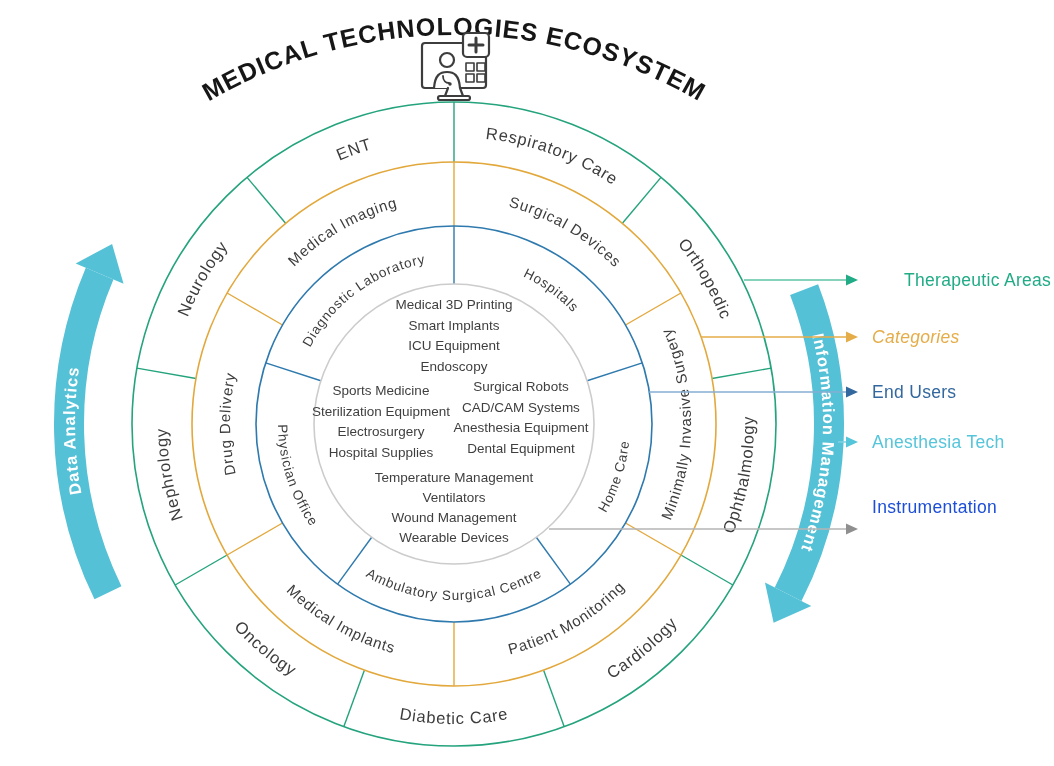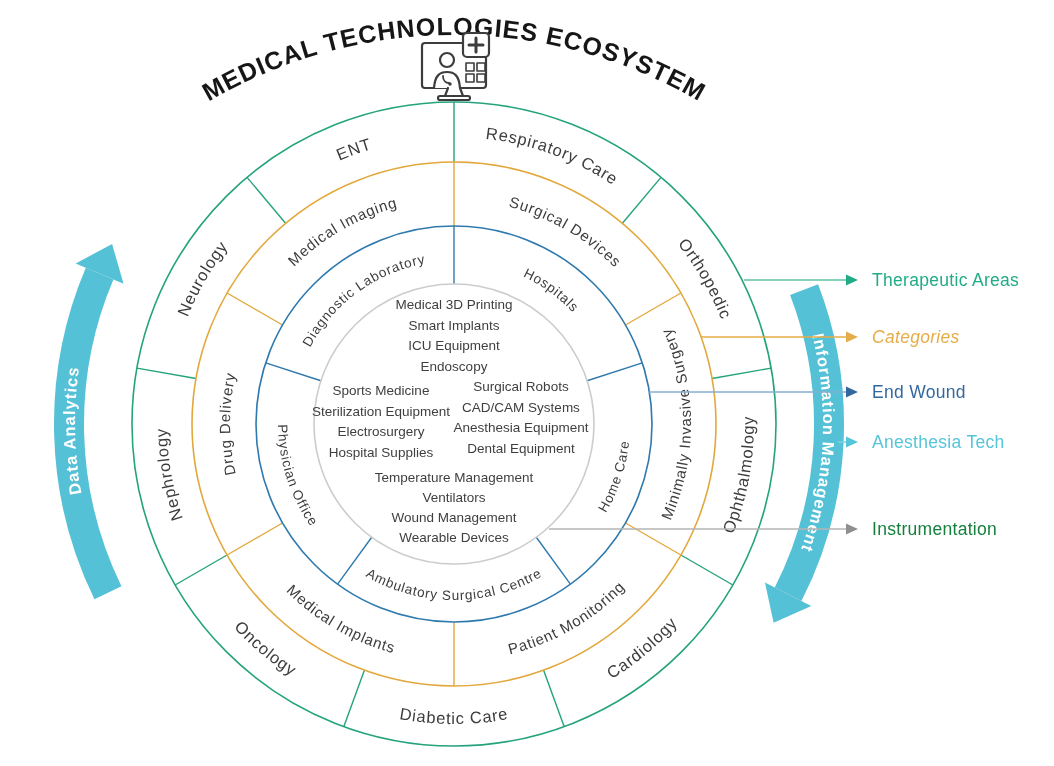--- a/index.html
+++ b/index.html
@@ -132,19 +132,19 @@
       <rect x="466" y="63" width="8" height="8" stroke-width="1.6"></rect>
       <rect x="477" y="63" width="8" height="8" stroke-width="1.6"></rect>
       <rect x="466" y="74" width="8" height="8" stroke-width="1.6"></rect>
       <rect x="477" y="74" width="8" height="8" stroke-width="1.6"></rect>
       <path d="M448 88 l-3 8 h18 l-3 -8"></path>
       <rect x="438" y="96" width="32" height="4" rx="2"></rect>
     </g>
   </svg>
 
   <div class="legend">
-    <div class="legend-item" style="top: 268px; color: rgb(33, 171, 134);">Therapeutic Areas</div>
+    <div class="legend-item" style="top: 268px; color: rgb(33, 171, 134); margin-left: 32px;">Therapeutic Areas</div>
     <div class="legend-item" style="top: 325px; color: rgb(229, 173, 73); font-style: italic;">Categories</div>
-    <div class="legend-item" style="top: 380px; color: rgb(51, 104, 158);">End Wound</div>
+    <div class="legend-item" style="top: 380px; color: rgb(51, 104, 158);">End Users</div>
     <div class="legend-item" style="top: 430px; color: rgb(85, 197, 218);">Anesthesia Tech</div>
-    <div class="legend-item" style="top: 517px; color: #15803d;">Instrumentation</div>
+    <div class="legend-item" style="top: 495px; color: #1d4ed8;">Instrumentation</div>
   </div>
 </div>
 
 </body></html>

